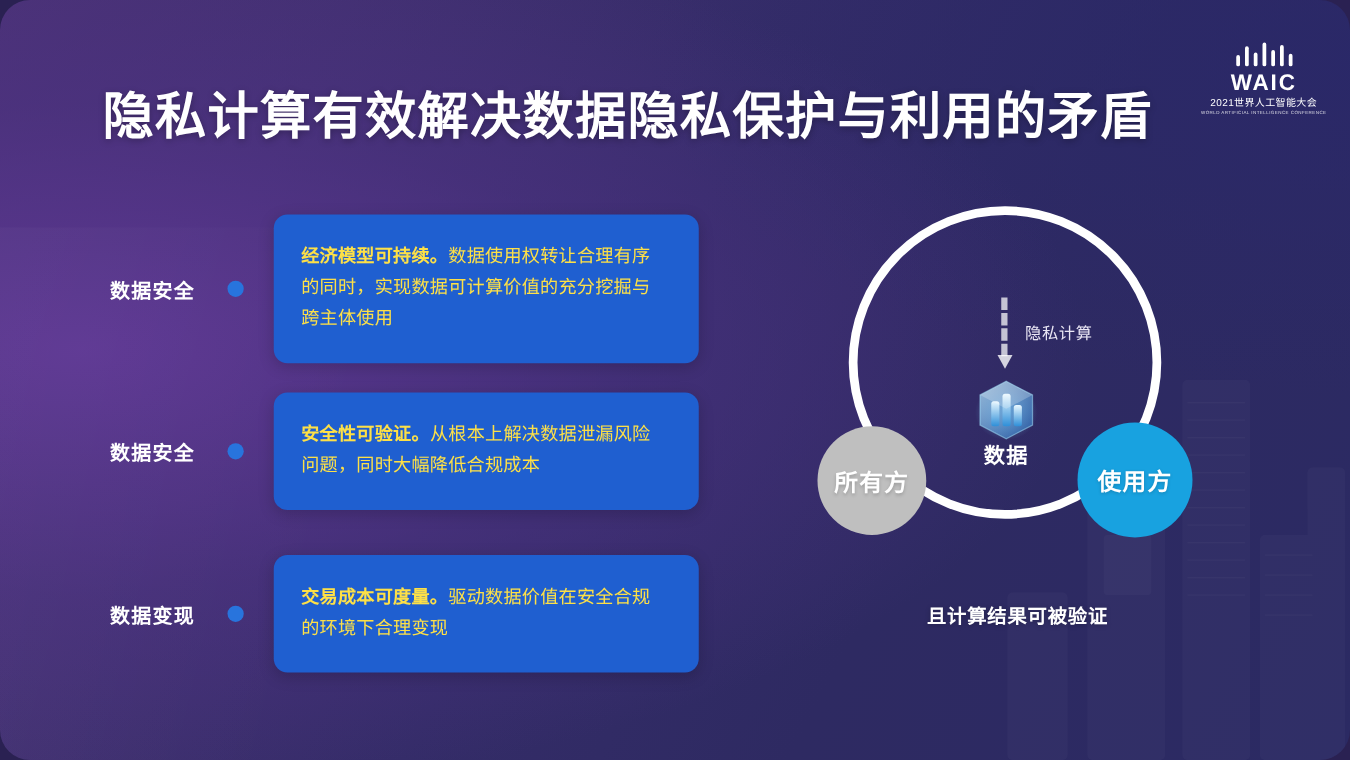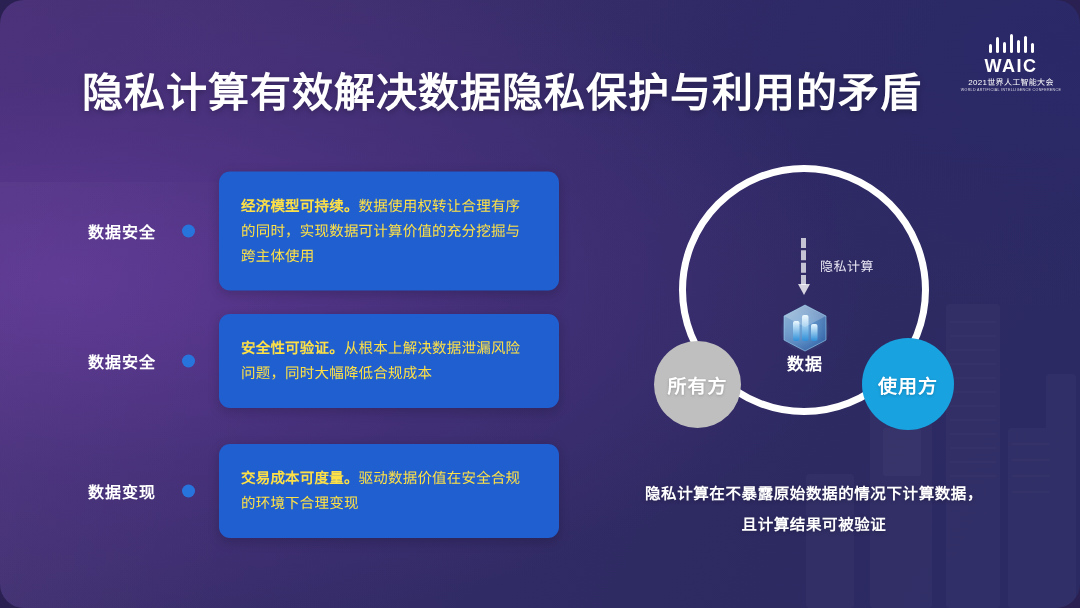--- a/index.html
+++ b/index.html
@@ -391,17 +391,16 @@
       <polygon points="25,3 46,14 46,38 25,49 4,38 4,14" fill="url(#cubeFace)" stroke="#9fdcf7" stroke-width="1" stroke-opacity="0.55"></polygon>
       <rect x="13" y="19" width="6.5" height="20" rx="2" fill="url(#barGrad)"></rect>
       <rect x="22" y="13" width="6.5" height="26" rx="2" fill="url(#barGrad)"></rect>
       <rect x="31" y="22" width="6.5" height="17" rx="2" fill="url(#barGrad)"></rect>
       <polygon points="25,3 46,14 25,25 4,14" fill="#ffffff" fill-opacity="0.22"></polygon>
     </svg>
     <div class="cube-label">数据</div>
   </div>
 
   <div class="caption">
-    <div>隐私计算在不暴露原始数据的情况下计算数据，</div>
     <div>且计算结果可被验证</div>
   </div>
 
 </div>
 
 </body></html>

